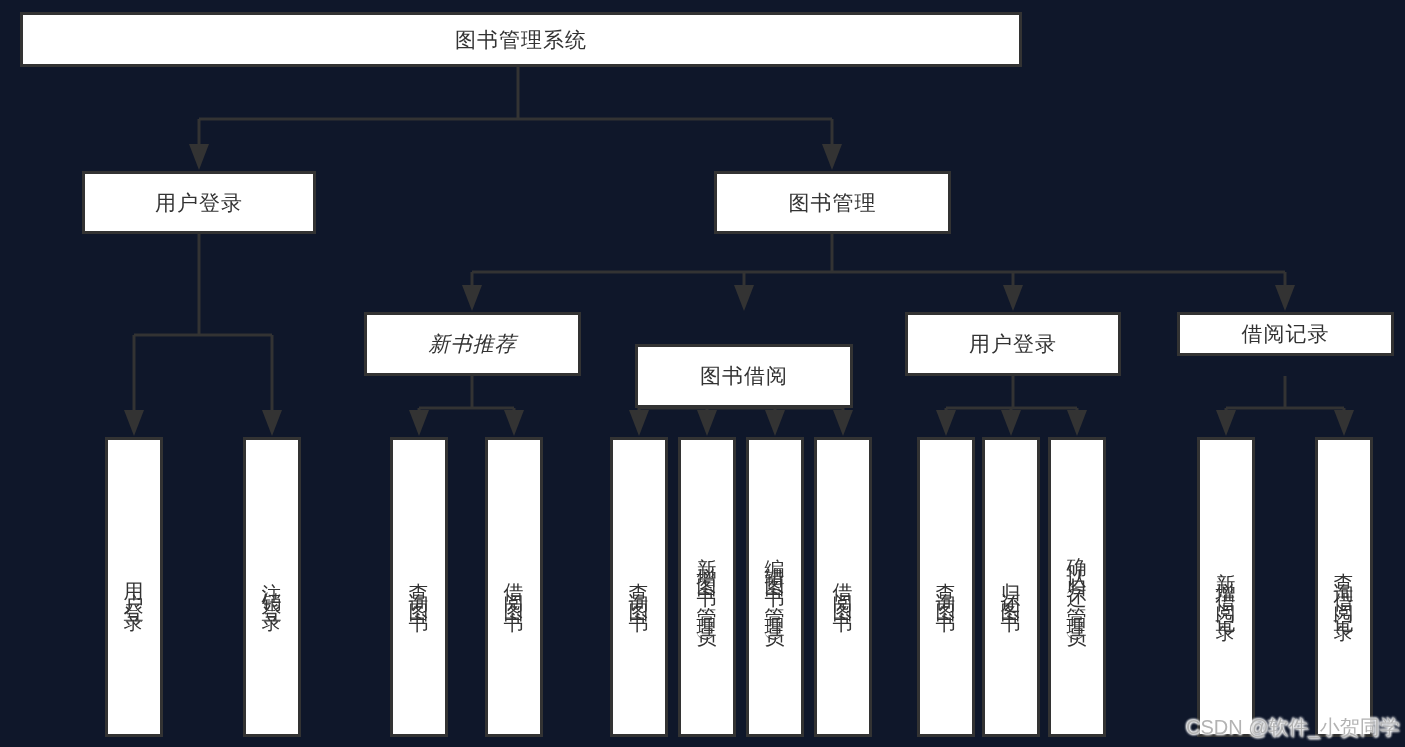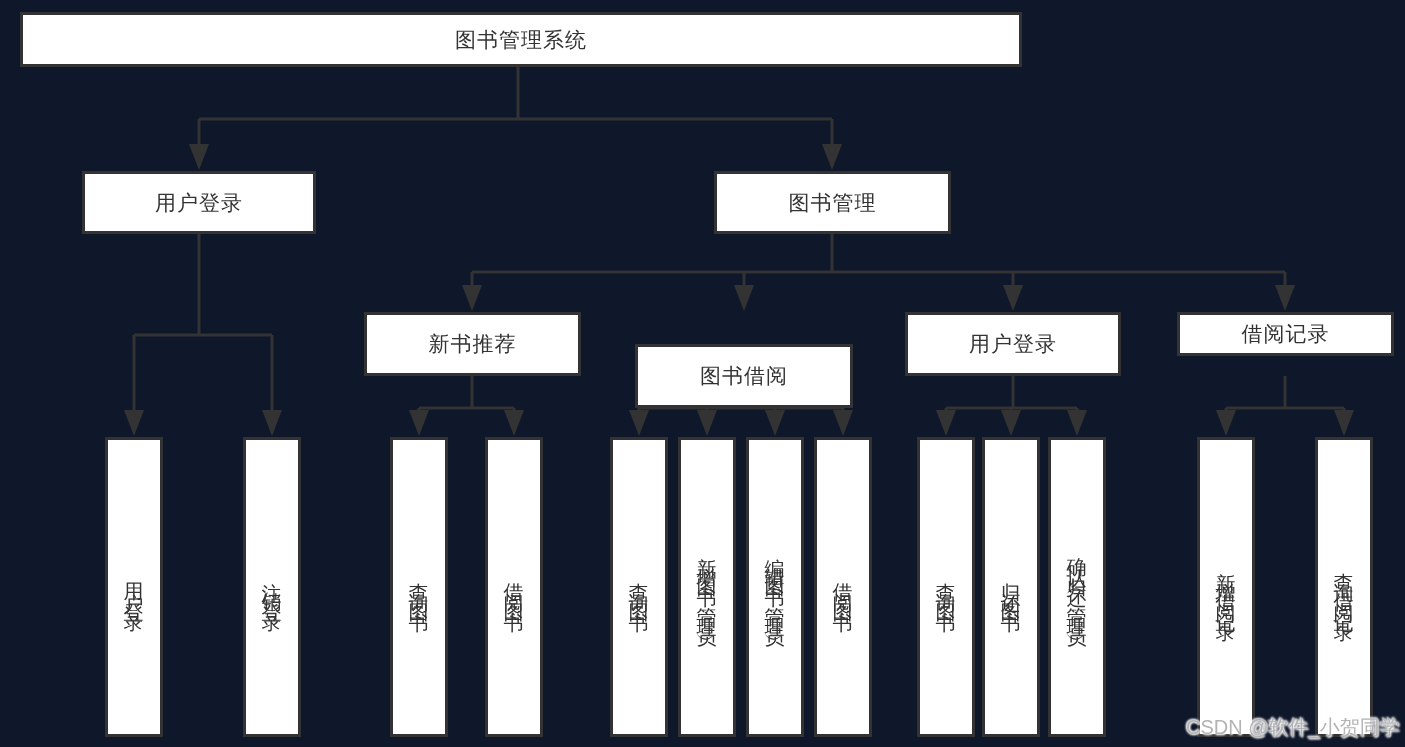--- a/index.html
+++ b/index.html
@@ -38,21 +38,21 @@
     text-orientation: mixed;
     font-size: 20px;
     letter-spacing: 10px;
     line-height: 1;
     white-space: nowrap;
   }
   
   #n-root    { left: 20px;   top: 12px;  width: 1002px; height: 55px; }
   #n-user    { left: 82px;   top: 171px; width: 234px;  height: 63px; }
   #n-mgmt    { left: 714px;  top: 171px; width: 237px;  height: 63px; }
-  #n-newbook { left: 364px;  top: 312px; width: 217px;  height: 64px; }
+  #n-newbook { left: 364px;  top: 312px; width: 217px;  height: 64px; font-style: italic; }
   #n-borrow  { left: 635px;  top: 312px; width: 218px;  height: 64px; margin-top: 32px; }
   #n-current { left: 905px;  top: 312px; width: 216px;  height: 64px; }
   #n-records { left: 1177px; top: 312px; width: 217px;  height: 44px; }
   .leaf { top: 437px; width: 58px; height: 300px; }
   #n-a1 { left: 105px; }  #n-a2 { left: 243px; }
   #n-b1 { left: 390px; }  #n-b2 { left: 485px; }
   #n-c1 { left: 610px; }  #n-c2 { left: 678px; }
   #n-c3 { left: 746px; }  #n-c4 { left: 814px; }
   #n-d1 { left: 917px; }  #n-d2 { left: 982px; }
   #n-d3 { left: 1048px; }

